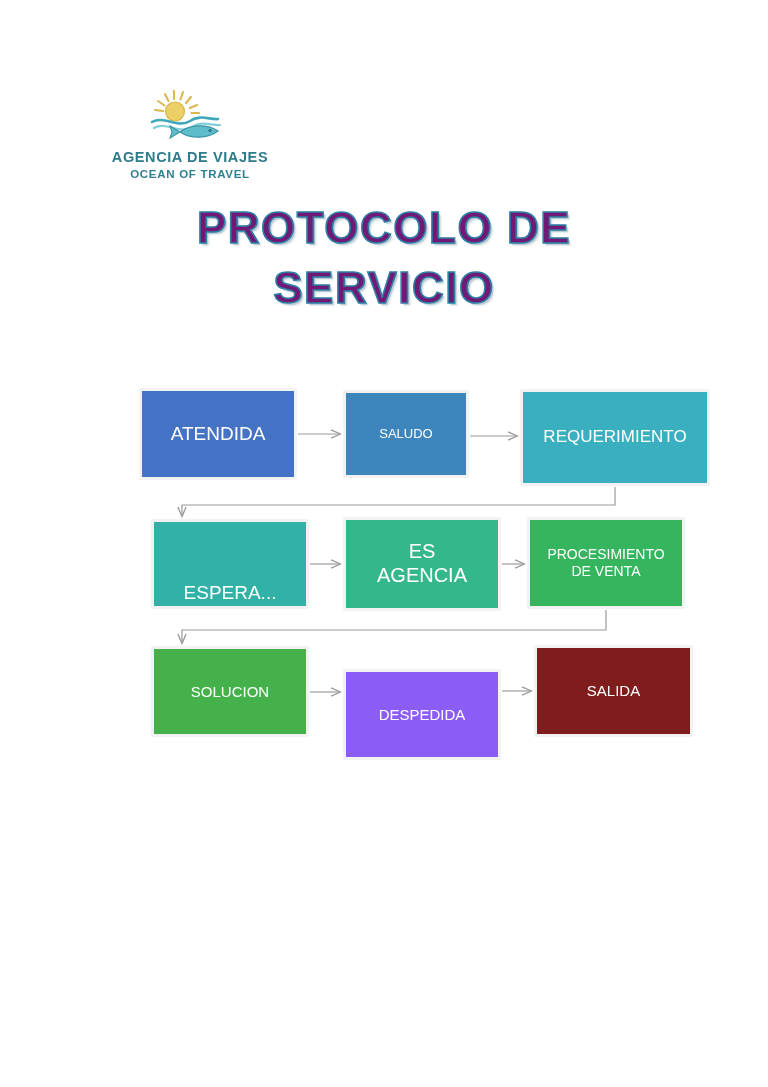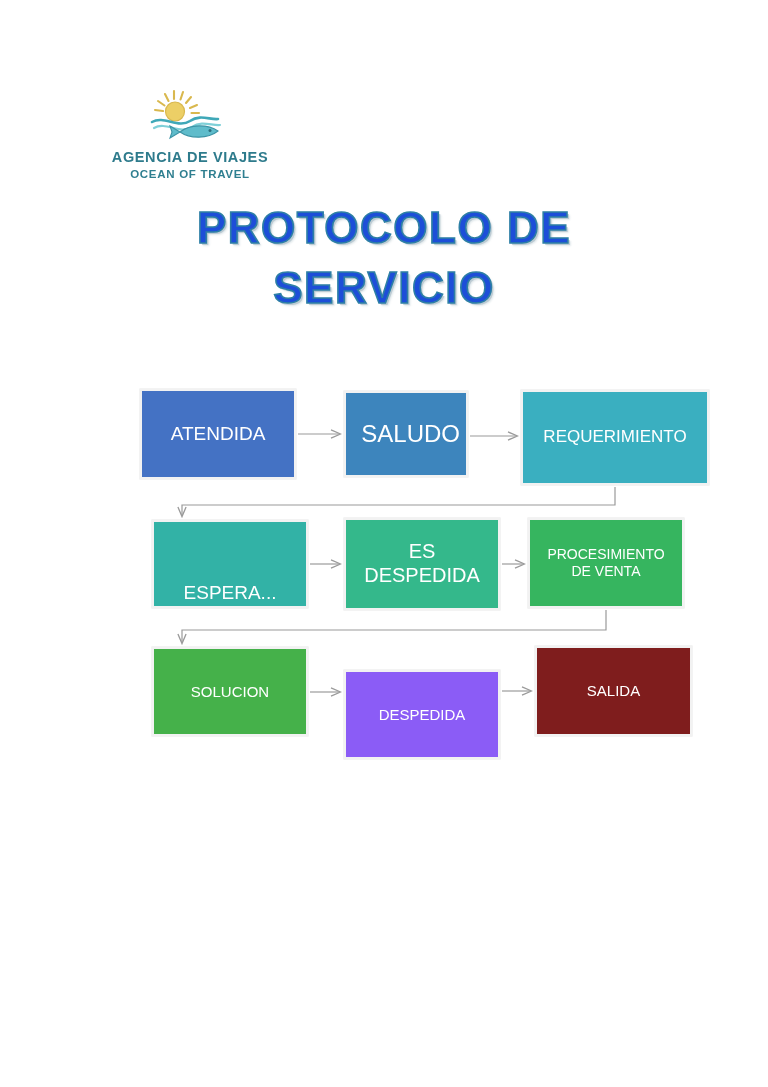--- a/index.html
+++ b/index.html
@@ -62,21 +62,21 @@
     top: 150px;
     width: 768px;
     text-align: center;
   }
   .title-line {
     font-family: "Liberation Sans", sans-serif;
     font-weight: 700;
     font-size: 44px;
     letter-spacing: 1.5px;
     line-height: 60px;
-    color: #1d4ed8;
+    color: #701a75;
     -webkit-text-stroke: 1.6px #2d7fa5;
     text-shadow:
       2px 2px 0 rgba(120,150,165,0.35),
       3px 3px 2px rgba(120,150,165,0.22);
     white-space: nowrap;
   }
 
   
   .diagram {
     position: absolute;
@@ -163,32 +163,32 @@
           <path d="M502,516 L524,516"></path>
           <path d="M606,562 L606,582 L182,582 L182,595"></path>
           <path d="M310,644 L340,644"></path>
           <path d="M502,643 L531,643"></path>
         </g>
     </svg>
     <div id="node-layer">
         <div class="node" style="left: 140px; top: 341px; width: 156px; height: 90px; background: rgb(68, 114, 196); border-color: rgb(242, 242, 242); font-size: 19px;">
           <span class="node-label">ATENDIDA</span>
         </div>
-        <div class="node" style="left: 344px; top: 343px; width: 124px; height: 86px; background: rgb(61, 133, 189); border-color: rgb(242, 242, 242); font-size: 24px; justify-content: flex-end;">
+        <div class="node" style="left: 344px; top: 343px; width: 124px; height: 86px; background: rgb(61, 133, 189); border-color: rgb(242, 242, 242); font-size: 13px;">
           <span class="node-label">SALUDO</span>
         </div>
         <div class="node" style="left: 521px; top: 342px; width: 188px; height: 95px; background: rgb(58, 175, 192); border-color: rgb(242, 242, 242); font-size: 17px;">
           <span class="node-label">REQUERIMIENTO</span>
         </div>
         <div class="node" style="left: 152px; top: 472px; width: 156px; height: 88px; background: rgb(50, 178, 166); border-color: rgb(242, 242, 242); font-size: 19px; align-items: flex-end;">
           <span class="node-label">ESPERA...</span>
         </div>
         <div class="node" style="left: 344px; top: 470px; width: 156px; height: 92px; background: rgb(52, 184, 139); border-color: rgb(242, 242, 242); font-size: 20px;">
           <span class="node-label">ES
-DESPEDIDA</span>
+AGENCIA</span>
         </div>
         <div class="node" style="left: 528px; top: 470px; width: 156px; height: 90px; background: rgb(54, 181, 95); border-color: rgb(242, 242, 242); font-size: 14px;">
           <span class="node-label">PROCESIMIENTO
 DE VENTA</span>
         </div>
         <div class="node" style="left: 152px; top: 599px; width: 156px; height: 89px; background: rgb(69, 177, 74); border-color: rgb(242, 242, 242); font-size: 15px;">
           <span class="node-label">SOLUCION</span>
         </div>
         <div class="node" style="left: 344px; top: 622px; width: 156px; height: 89px; background: #8b5cf6; border-color: rgb(242, 242, 242); font-size: 15px; align-items: center;">
           <span class="node-label">DESPEDIDA</span>

